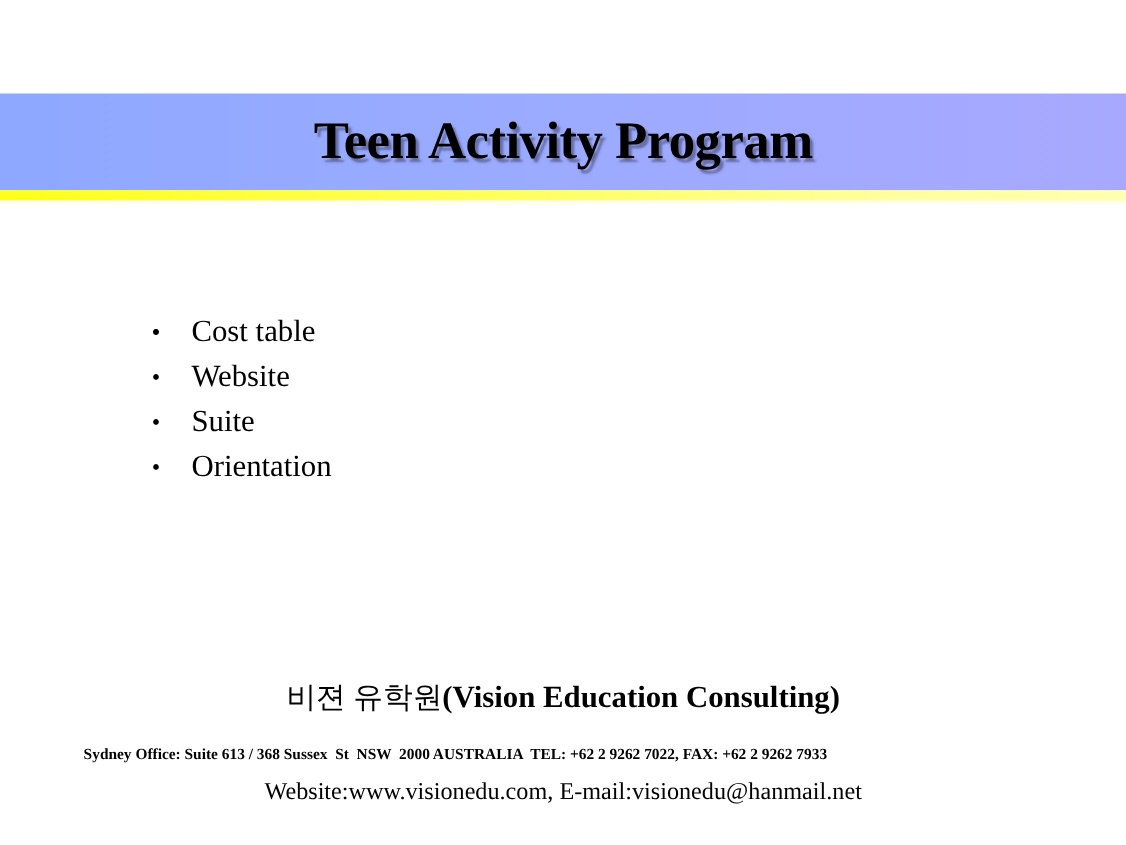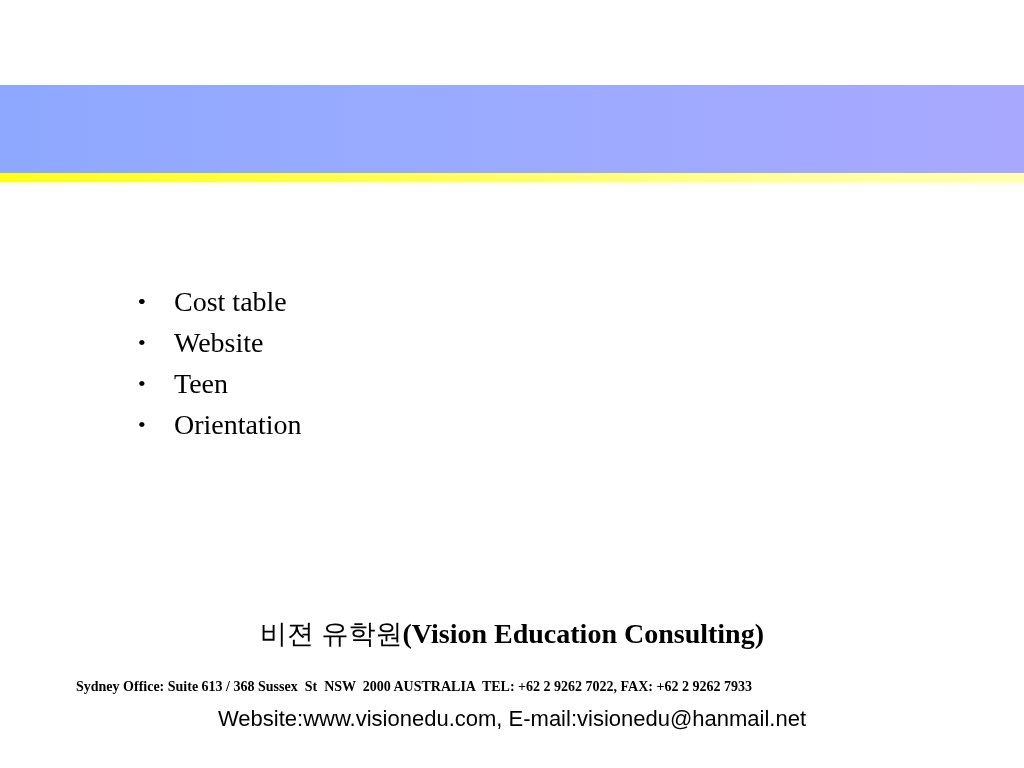--- a/index.html
+++ b/index.html
@@ -84,21 +84,21 @@
       left: 0;
       top: 614px;
       width: 1024px;
       text-align: center;
       font-size: 28px;
       line-height: 40px;
       color: #000000;
       white-space: nowrap;
     }
     .footer-org .ko {
-      font-family: Liberation Sans, sans-serif;
+      font-family: Liberation Serif, serif;
       font-weight: normal;
       font-size: 27px;
     }
     .footer-org .en {
       font-family: "Liberation Serif", serif;
       font-weight: bold;
     }
     .footer-address {
       position: absolute;
       left: 0;
@@ -111,49 +111,50 @@
       line-height: 20px;
       color: #000000;
       white-space: pre;
     }
     .footer-contact {
       position: absolute;
       left: 0;
       top: 704px;
       width: 1024px;
       text-align: center;
-      font-family: Liberation Sans, sans-serif;
+      font-family: Liberation Serif, serif;
       font-size: 22px;
       line-height: 30px;
       color: #000000;
       white-space: nowrap;
     }
   </style>
 </head>
 <body>
 
 <div class="slide">
   <div class="title-band"></div>
   <div class="title-stripe"></div>
+  <h1 class="title">Teen Activity Program</h1>
 
   <ul class="bullets">
     <li>
       <span class="bullet">•</span>
     </li>
     <li>
       <span class="bullet">•</span>
       <span>Cost table</span>
     </li>
     <li>
       <span class="bullet">•</span>
       <span>Website</span>
     </li>
     <li>
       <span class="bullet">•</span>
-      <span>Teen</span>
+      <span>Suite</span>
     </li>
     <li>
       <span class="bullet">•</span>
       <span>Orientation</span>
     </li>
   </ul>
 
   <div class="footer-org">
     <span class="ko">비젼 유학원</span><span class="en">(Vision Education Consulting)</span>
   </div>

